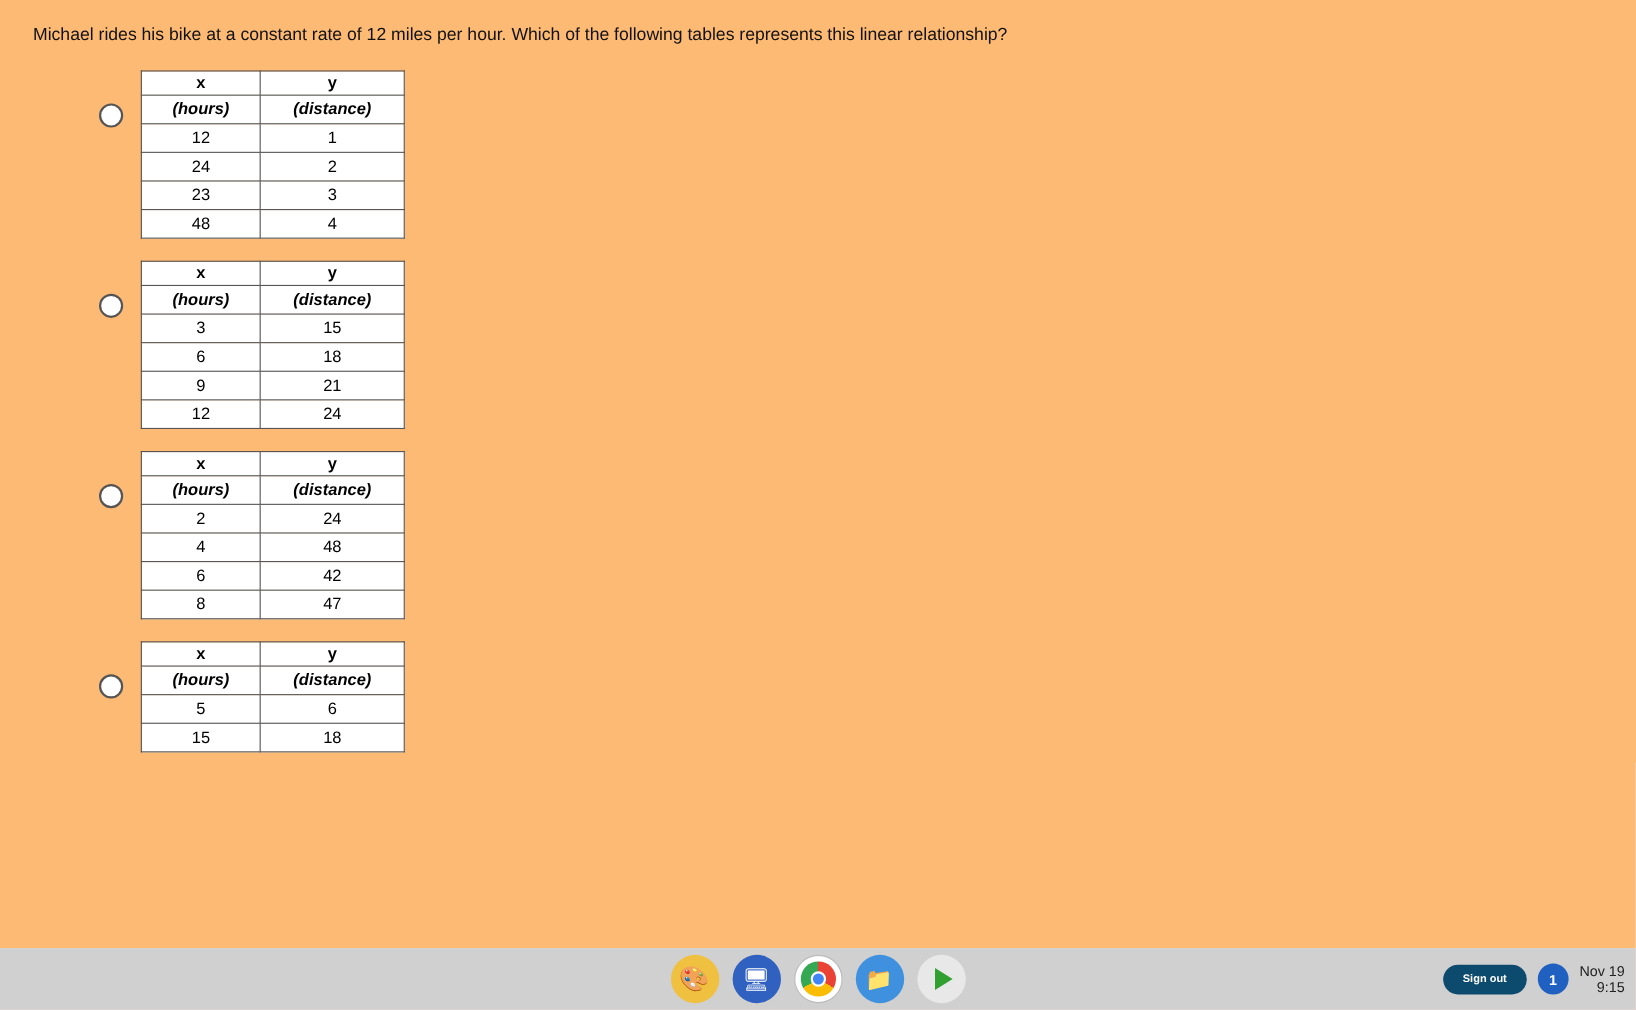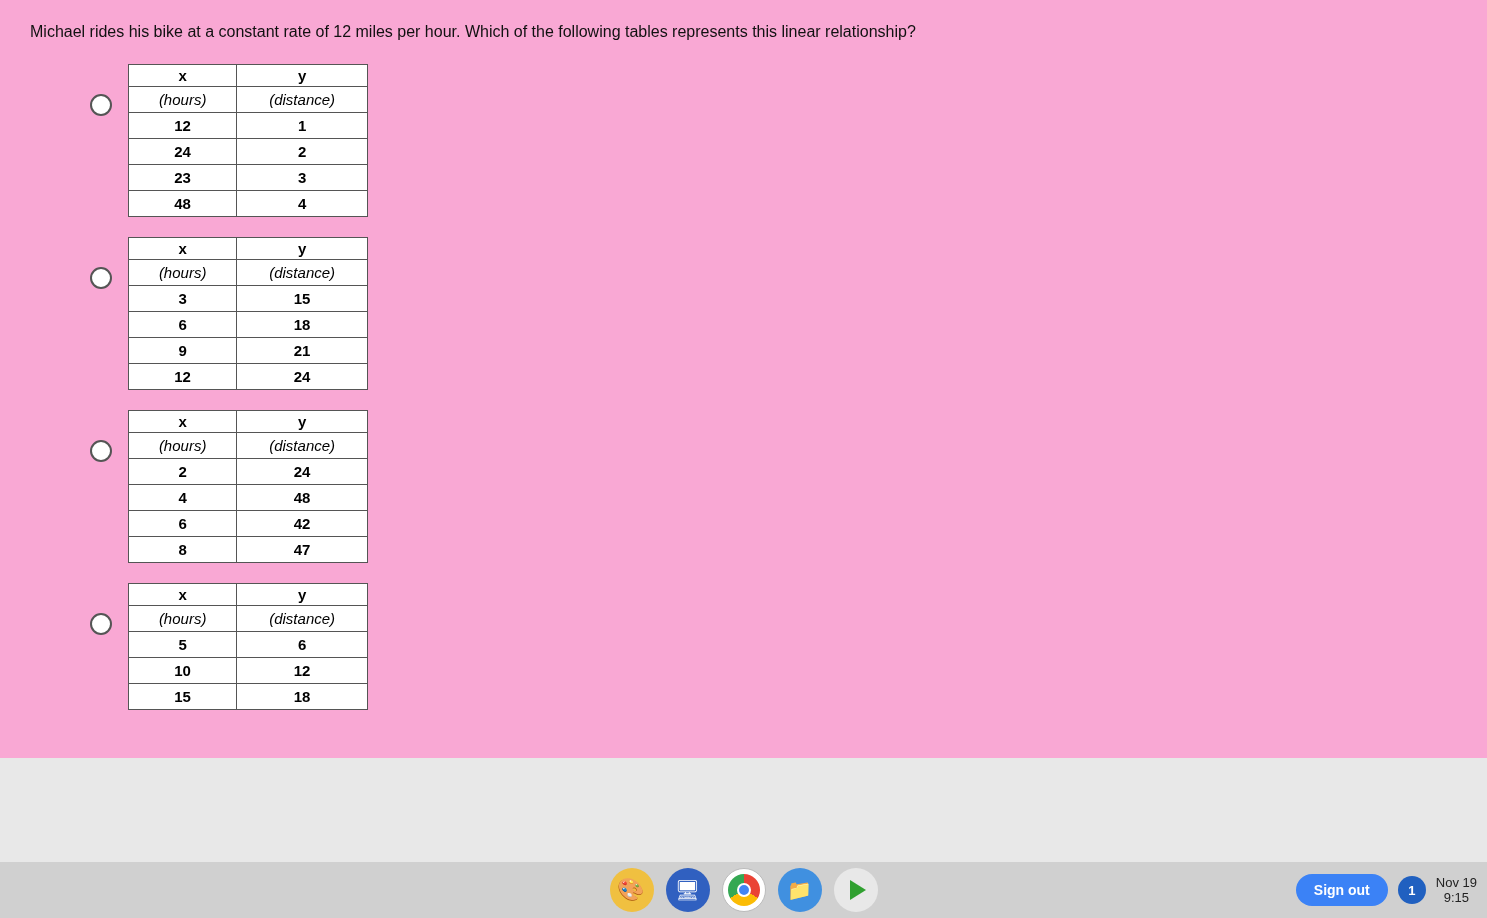--- a/index.html
+++ b/index.html
@@ -7,23 +7,23 @@
     body {
       width: 1487px;
       height: 918px;
       background: #e8e8e8;
       font-family: Arial, sans-serif;
       overflow: hidden;
       position: relative;
     }
 
     .main-content {
-      background: #f9a8d4;
+      background: #fdba74;
       width: 100%;
-      height: 758px;
+      height: 862px;
       padding: 20px 30px;
       overflow: hidden;
     }
 
     .question-text {
       font-size: 16px;
       color: #111;
       margin-bottom: 20px;
       line-height: 1.5;
     }
@@ -56,37 +56,36 @@
       border-collapse: collapse;
       min-width: 240px;
     }
 
     table th, table td {
       border: 1px solid #555;
       padding: 4px 20px;
       text-align: center;
       font-size: 15px;
       background: white;
-      font-weight: bold;
     }
 
     table thead th {
       font-style: italic;
       font-weight: bold;
       background: white;
     }
 
     .header-row th {
       padding: 2px 20px;
       font-style: normal;
     }
 
     .sub-header th {
       font-style: italic;
-      font-weight: normal;
+      font-weight: bold;
     }
 
     
     .taskbar {
       position: absolute;
       bottom: 0;
       left: 0;
       width: 100%;
       height: 56px;
       background: #d0d0d0;
@@ -126,47 +125,47 @@
       justify-content: center;
       cursor: pointer;
     }
 
     .icon-yellow { background: #f0c040; }
     .icon-blue-dark { background: #3060c0; }
     .icon-blue-light { background: #4090e0; }
     .icon-green { background: #30a030; }
 
     .sign-out-btn {
-      background: #3b82f6;
+      background: #0c4a6e;
       color: white;
       border: none;
       border-radius: 20px;
       padding: 8px 18px;
-      font-size: 14px;
+      font-size: 10px;
       cursor: pointer;
       font-weight: bold;
     }
 
     .notification-badge {
       width: 28px;
       height: 28px;
       border-radius: 50%;
       background: #2060c0;
       color: white;
       font-size: 13px;
       font-weight: bold;
       display: flex;
       align-items: center;
       justify-content: center;
     }
 
     .time-date {
       font-size: 13px;
       color: #222;
-      text-align: center;
+      text-align: right;
     }
 
     
     .chrome-icon {
       width: 32px;
       height: 32px;
       position: relative;
     }
 
     .chrome-outer {
@@ -319,24 +318,20 @@
             <th><em>(hours)</em></th>
             <th><em>(distance)</em></th>
           </tr>
         </thead>
         <tbody>
           <tr>
             <td>5</td>
             <td>6</td>
           </tr>
           <tr>
-            <td>10</td>
-            <td>12</td>
-          </tr>
-          <tr>
             <td>15</td>
             <td>18</td>
           </tr>
         </tbody>
       </table>
     </div>
 
   </div>
 </div>
 

